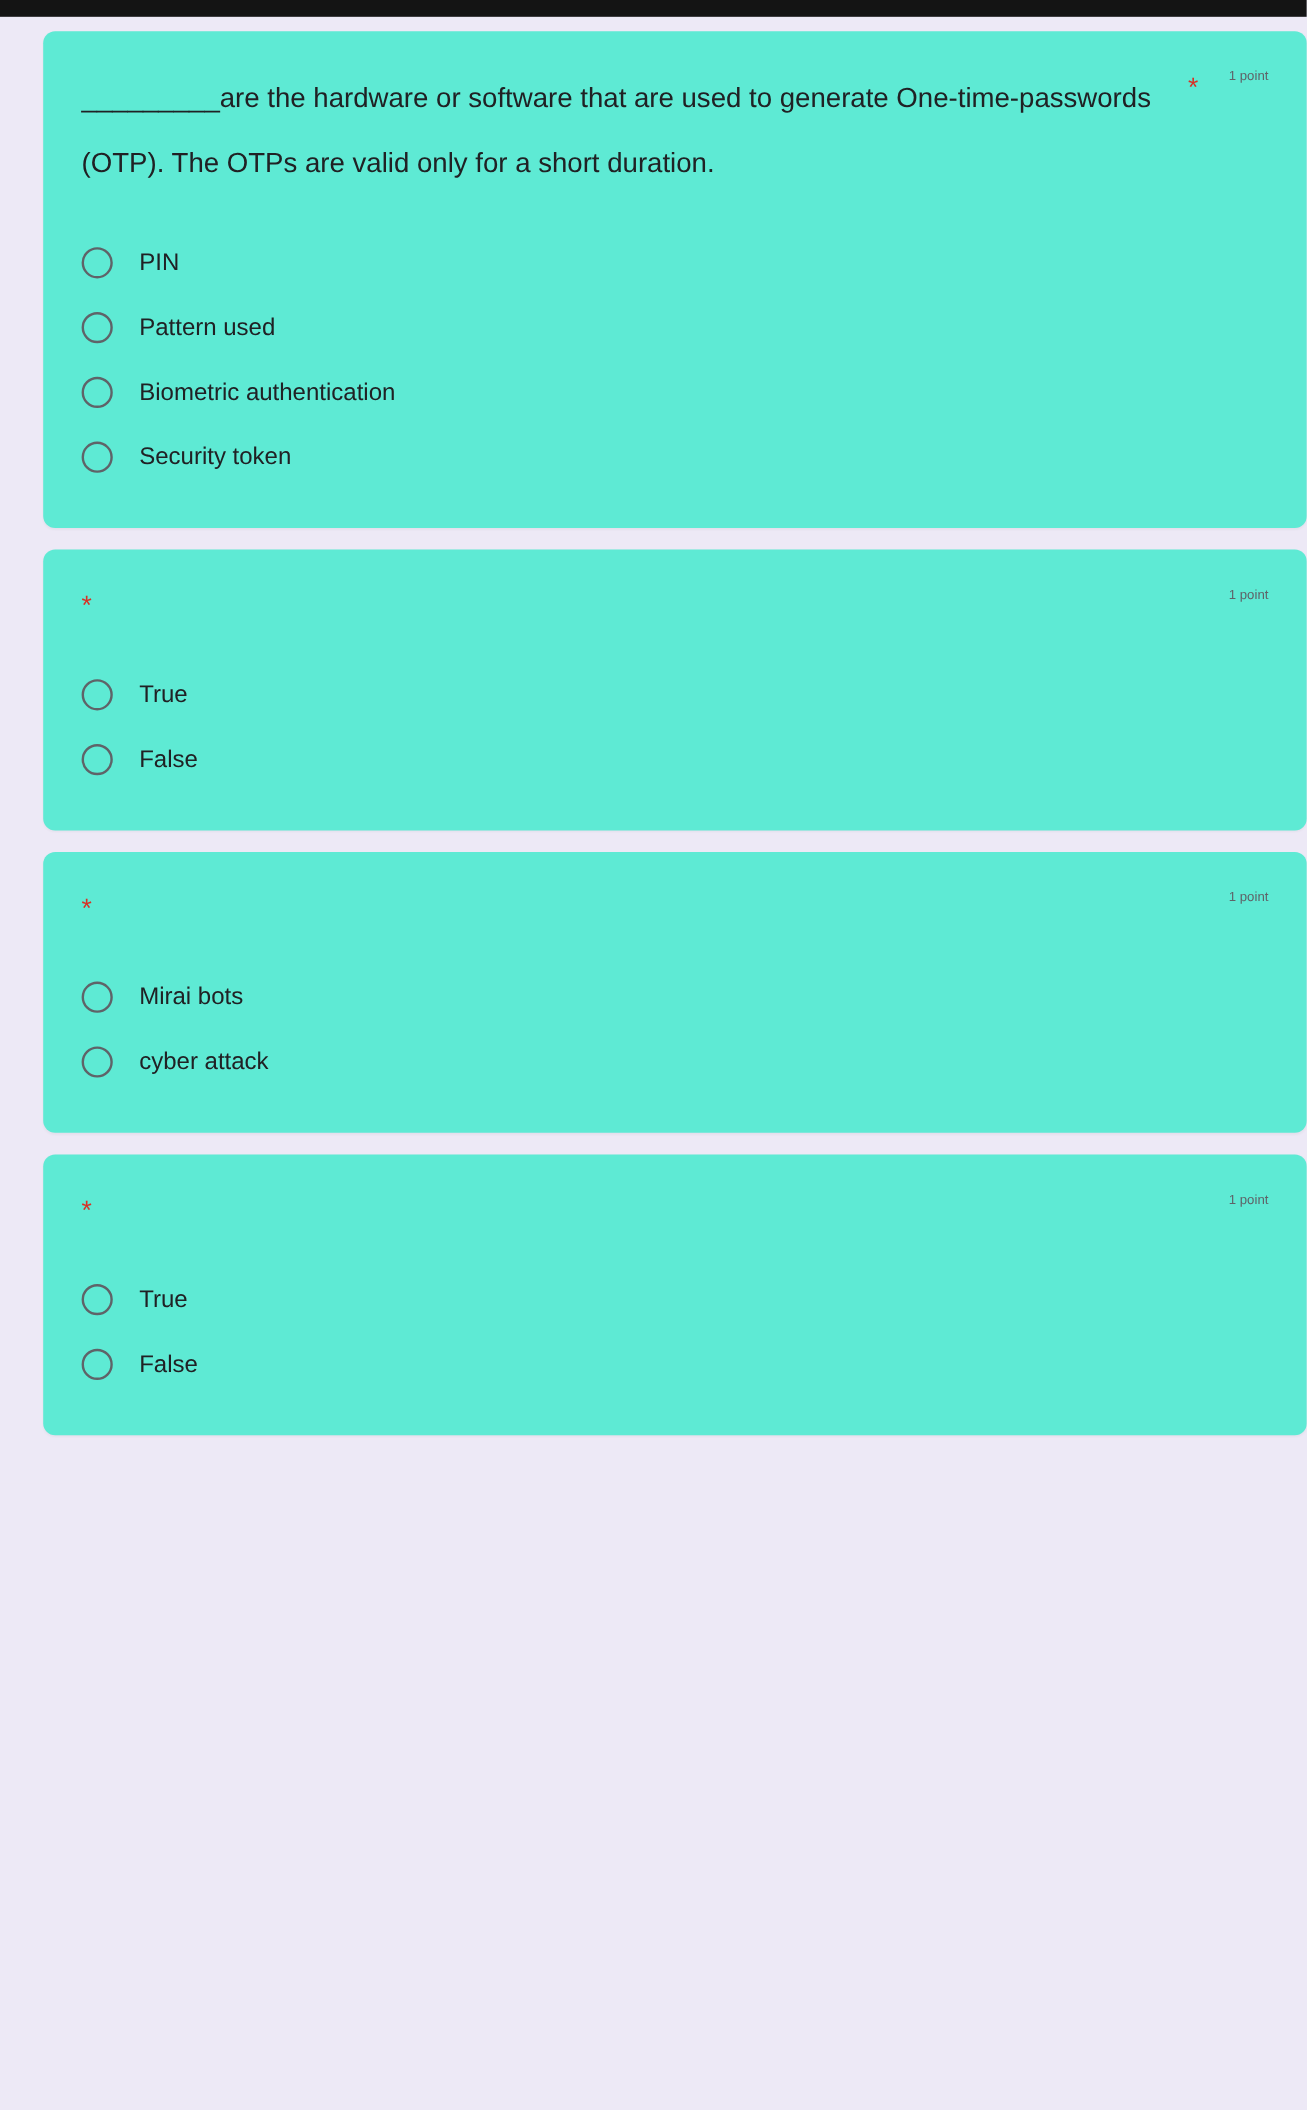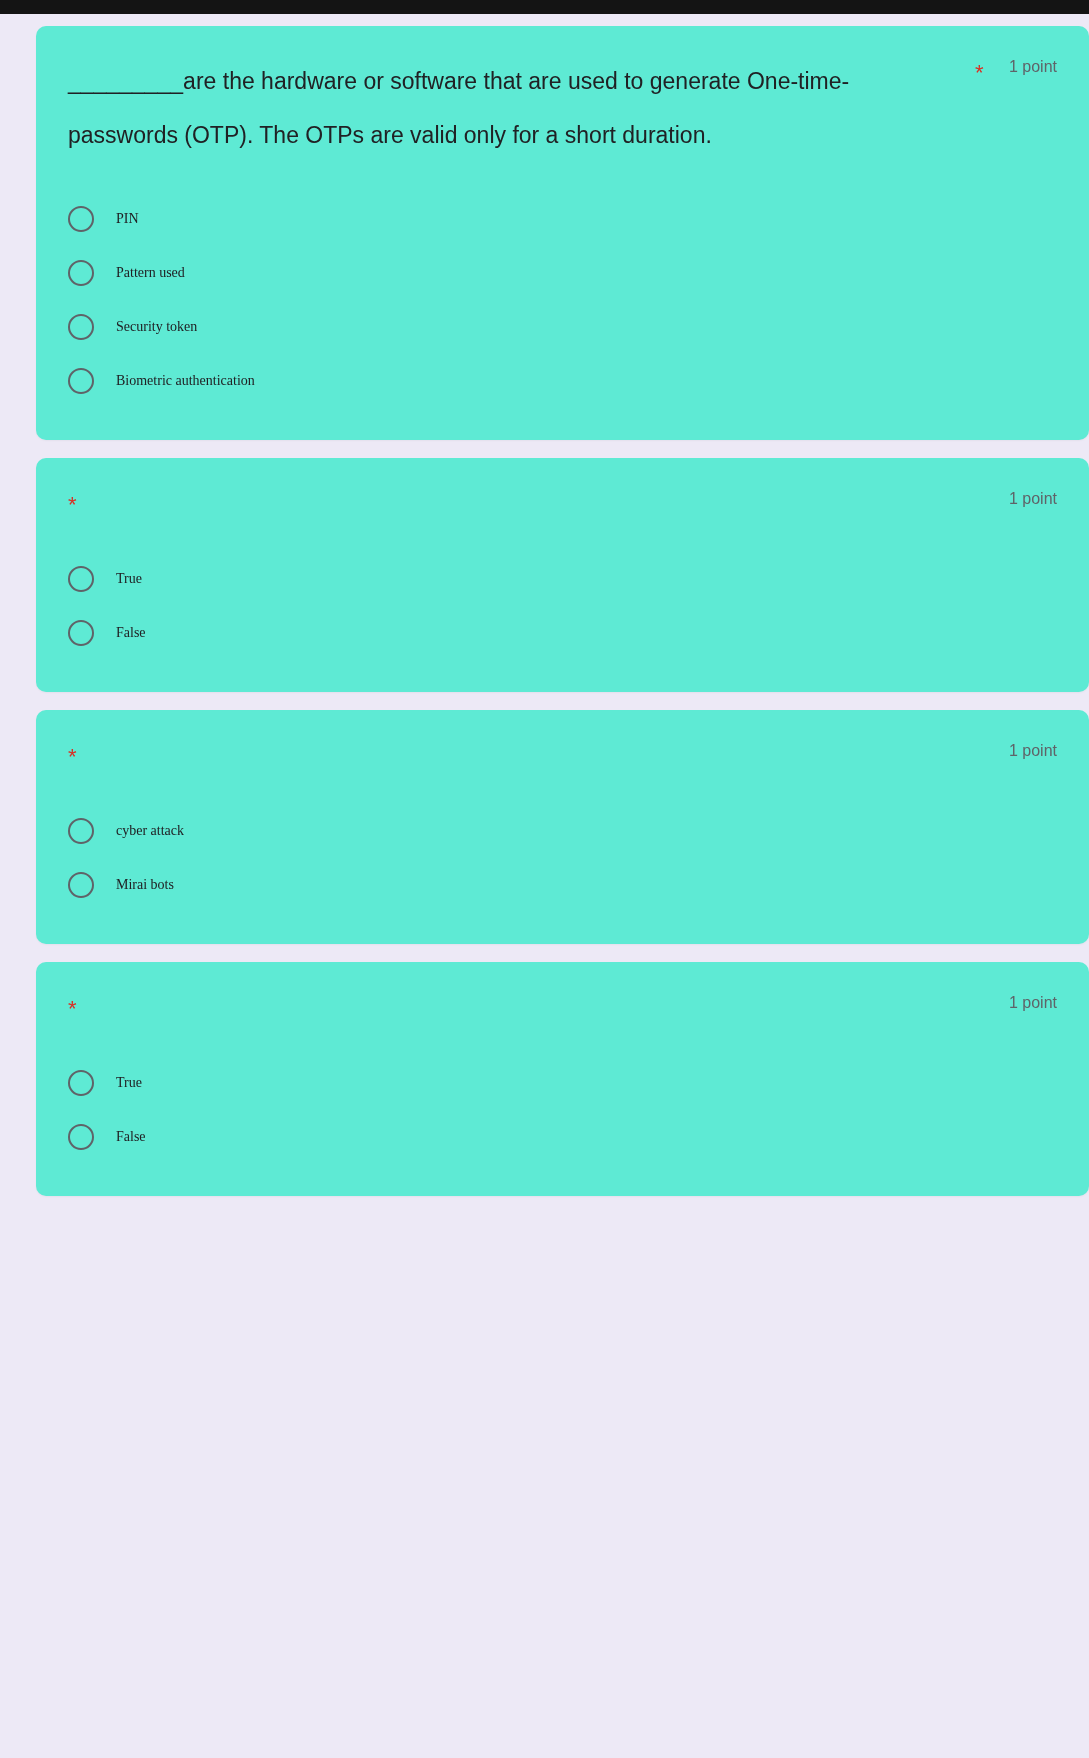--- a/index.html
+++ b/index.html
@@ -41,21 +41,21 @@
   .asterisk {
     color: #d93025;
     font-size: 22px;
     line-height: 1.55;
     padding-top: 2px;
   }
   .asterisk.standalone {
     min-width: 16px;
   }
   .points {
-    font-size: 16px;
+    font-size: 11px;
     color: #5f6368;
     white-space: nowrap;
     padding-top: 4px;
     margin-left: auto;
   }
   .options {
     margin-top: 30px;
   }
   .option {
     display: flex;
@@ -65,23 +65,22 @@
     cursor: pointer;
   }
   .radio {
     width: 26px;
     height: 26px;
     border: 2.5px solid #5f6368;
     border-radius: 50%;
     flex-shrink: 0;
   }
   .opt-label {
-    font-size: 14px;
+    font-size: 20px;
     color: #202124;
-    font-family: Liberation Serif, serif;
   }
 </style>
 </head>
 <body>
 
 <div class="topbar"></div>
 
 <div class="page">
 
   <div class="card first">
@@ -94,25 +93,25 @@
       <label class="option">
         <span class="radio"></span>
         <span class="opt-label">PIN</span>
       </label>
       <label class="option">
         <span class="radio"></span>
         <span class="opt-label">Pattern used</span>
       </label>
       <label class="option">
         <span class="radio"></span>
-        <span class="opt-label">Security token</span>
+        <span class="opt-label">Biometric authentication</span>
       </label>
       <label class="option">
         <span class="radio"></span>
-        <span class="opt-label">Biometric authentication</span>
+        <span class="opt-label">Security token</span>
       </label>
     </div>
   </div>
 
   <div class="card">
     <div class="q-row">
       <div class="asterisk standalone">*</div>
       <div class="points">1 point</div>
     </div>
     <div class="options">
@@ -128,25 +127,25 @@
   </div>
 
   <div class="card">
     <div class="q-row">
       <div class="asterisk standalone">*</div>
       <div class="points">1 point</div>
     </div>
     <div class="options">
       <label class="option">
         <span class="radio"></span>
-        <span class="opt-label">cyber attack</span>
+        <span class="opt-label">Mirai bots</span>
       </label>
       <label class="option">
         <span class="radio"></span>
-        <span class="opt-label">Mirai bots</span>
+        <span class="opt-label">cyber attack</span>
       </label>
     </div>
   </div>
 
   <div class="card">
     <div class="q-row">
       <div class="asterisk standalone">*</div>
       <div class="points">1 point</div>
     </div>
     <div class="options">

